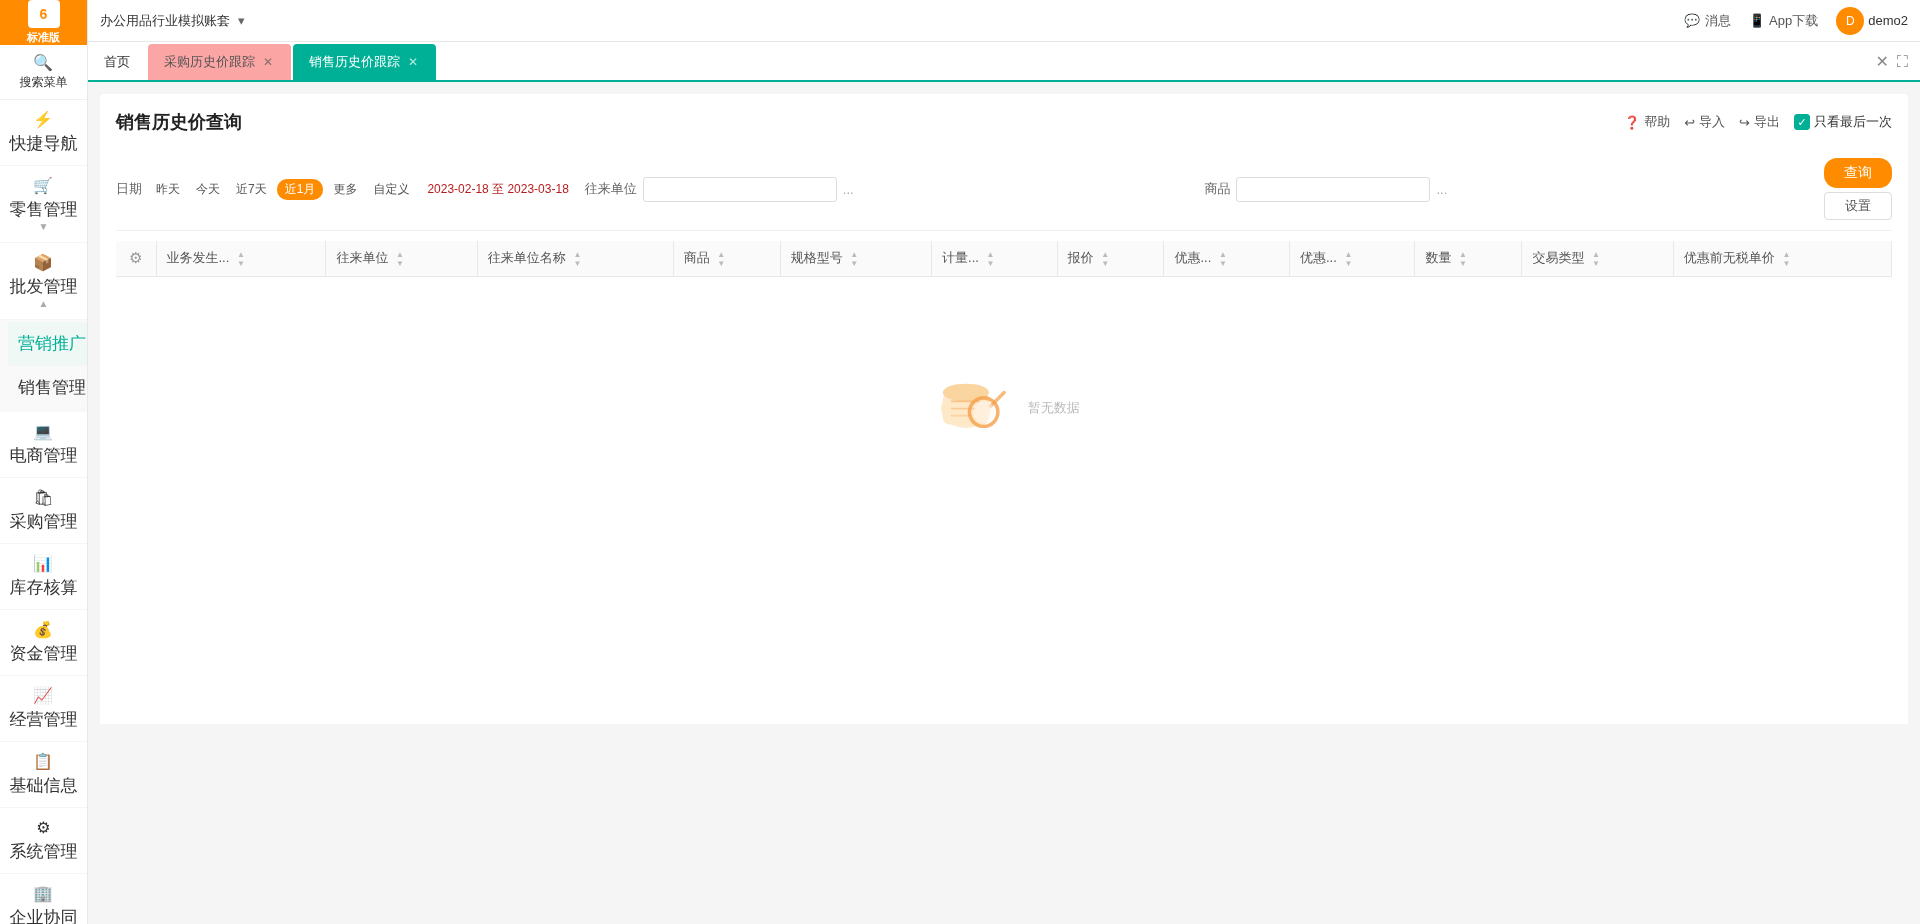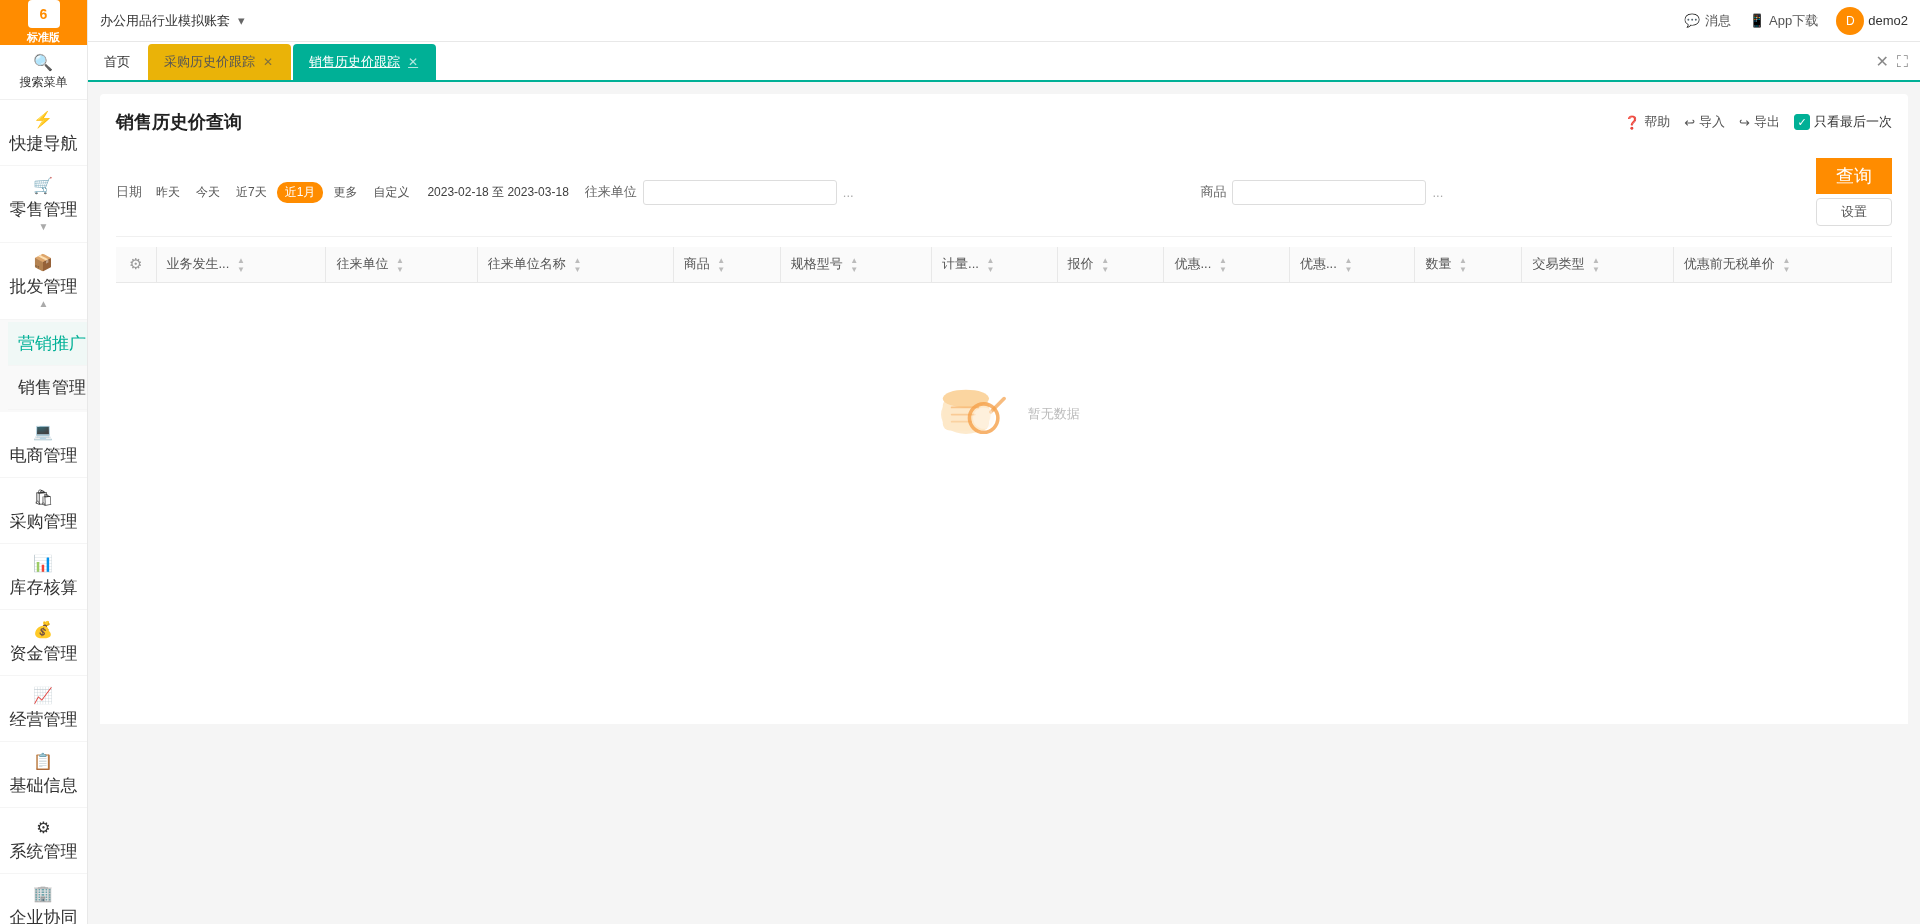--- a/index.html
+++ b/index.html
@@ -151,27 +151,26 @@
       padding: 0 16px;
       display: flex;
       align-items: center;
       gap: 6px;
       font-size: 13px;
       cursor: pointer;
       border-top-left-radius: 4px;
       border-top-right-radius: 4px;
       position: relative;
       color: #555;
-      background: #eab308;
+      background: #fca5a5;
       margin-right: 2px;
     }
     .tab.active {
       background: #00b096;
       color: #fff;
-      text-decoration: underline;
     }
     .tab.home {
       background: transparent;
       color: #333;
       font-size: 13px;
     }
     .tab-close {
       font-size: 12px;
       color: inherit;
       opacity: 0.7;
@@ -283,21 +282,21 @@
       cursor: pointer;
     }
     .date-btn.active {
       background: #ff8c00;
       color: #fff;
       border-radius: 10px;
       padding: 2px 8px;
     }
     .filter-date-range {
       font-size: 12px;
-      color: #404040;
+      color: #b91c1c;
       margin-left: 4px;
     }
     .filter-input-group {
       display: flex;
       align-items: center;
       gap: 6px;
       flex: 1;
     }
     .filter-field-label {
       font-size: 13px;
@@ -317,22 +316,22 @@
     .filter-dots {
       color: #aaa;
       font-size: 13px;
       cursor: pointer;
     }
     .search-btn {
       background: #ff8c00;
       color: #fff;
       border: none;
       padding: 6px 20px;
-      border-radius: 0;
-      font-size: 18px;
+      border-radius: 13px;
+      font-size: 14px;
       cursor: pointer;
     }
     .settings-btn {
       background: #fff;
       color: #555;
       border: 1px solid #ddd;
       padding: 4px 14px;
       border-radius: 4px;
       font-size: 13px;
       cursor: pointer;

